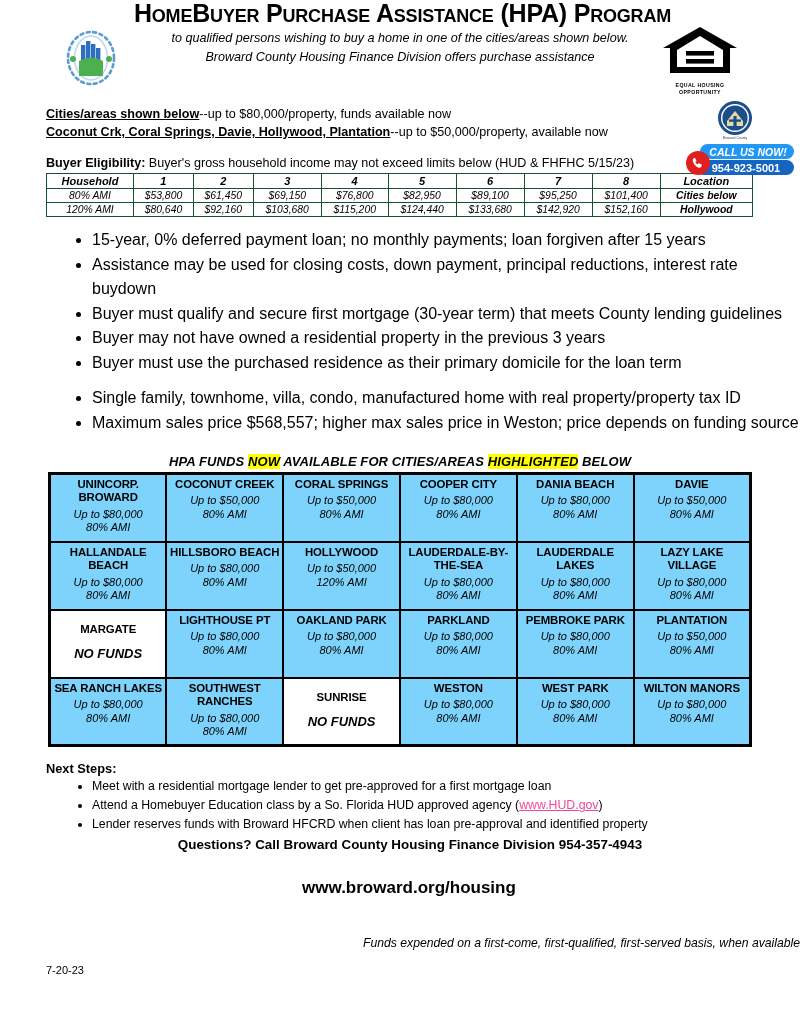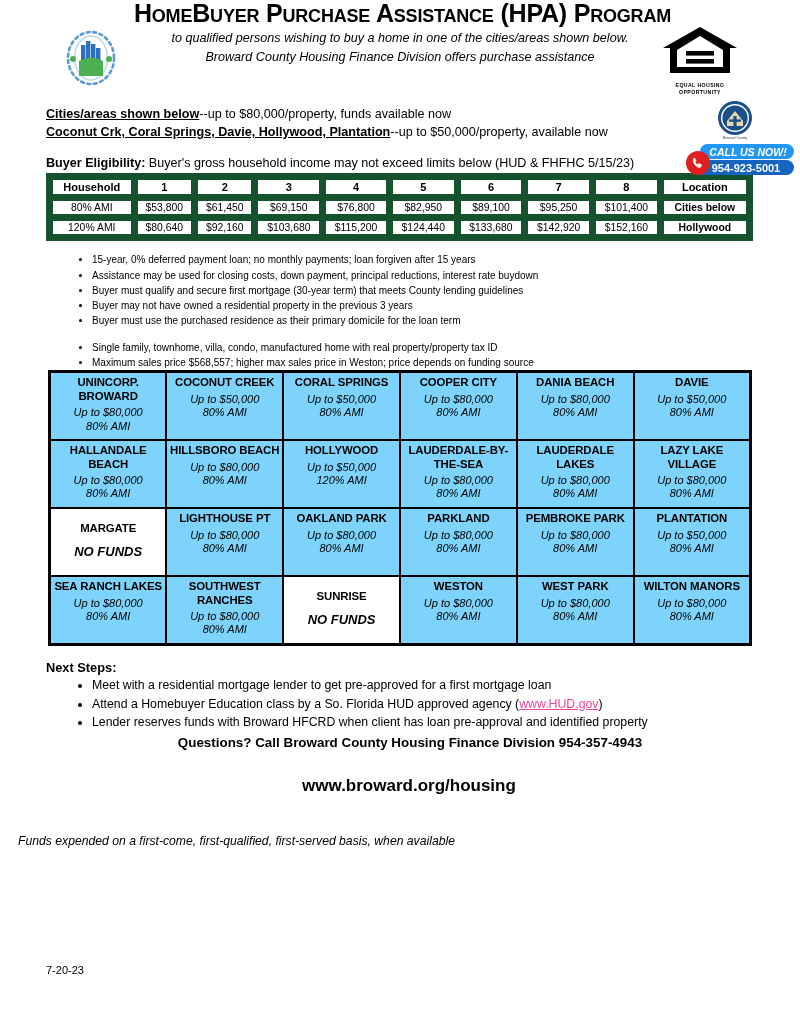--- a/index.html
+++ b/index.html
@@ -32,27 +32,27 @@
 
   
   .cities { margin:13px 0 0 46px; font-size:12.6px; line-height:1.44; }
   .cities u { text-decoration:underline; font-weight:bold; }
 
   
   .elig-head { margin:15px 0 3px 46px; font-size:12.6px; }
   .elig-head b { font-weight:bold; }
 
   table.elig { border-collapse:collapse; margin-left:46px; width:707px; font-size:10.4px; }
-  table.elig td, table.elig th { border:7px solid #14532d; text-align:center; padding:1px 2px; height:14px; white-space:nowrap; }
+  table.elig td, table.elig th { border:1px solid #14532d; text-align:center; padding:1px 2px; height:14px; white-space:nowrap;font-style:italic; }
   table.elig thead th { font-weight:bold; font-size:11px; }
   table.elig .lbl { font-weight:normal; }
   table.elig .loc { font-weight:bold; font-size:10.4px; }
 
   
-  ul.bl { margin:11px 0 0 0; padding-left:92px; font-size:10px; line-height:1.53; }
+  ul.bl { margin:11px 0 0 0; padding-left:92px; font-size:16px; line-height:1.53; }
   ul.bl li { margin:0; padding:0; }
   .sect-h { margin:16px 0 1px 46px; font-weight:bold; font-size:12.8px; }
 
   
   .banner { text-align:center; font-style:italic; font-weight:bold; font-size:13px; margin:19px 0 3px 0; letter-spacing:.1px; }
   .hl { background:#ffff00; }
 
   
   table.grid {
     border-collapse:collapse; margin-left:48px; width:704px;
@@ -67,21 +67,21 @@
   .cname { font-weight:bold; font-size:11.4px; line-height:1.18; letter-spacing:-.1px; }
   .camt { font-style:italic; font-size:11px; line-height:1.22; margin-top:3px; }
   .cami { font-style:italic; font-size:11px; line-height:1.22; }
   .nf { font-style:italic; font-weight:bold; font-size:13px; margin-top:9px; }
 
   
   .next-h { margin:14px 0 1px 46px; font-weight:bold; font-size:12.8px; }
   ul.bl2 { margin:0; padding-left:92px; font-size:12.3px; line-height:1.53; }
   .qline { text-align:center; font-weight:bold; font-size:13.4px; margin-top:3px; padding-left:20px; }
   .web { text-align:center; font-weight:bold; font-size:17px; margin-top:26px; padding-left:18px; }
-  .fine { text-align:left; font-style:italic; font-size:12.2px; line-height:1.5; margin-top:36px; padding-left:18px; }
+  .fine { text-align:right; font-style:italic; font-size:12.2px; line-height:1.5; margin-top:36px; padding-left:18px; }
   .datestamp { position:absolute; left:46px; top:964px; font-size:11px; }
   a.link { color:#ec4899; text-decoration:underline; }
 </style>
 </head>
 <body>
 
 <div class="page">
 
   <div class="hdr">
 
@@ -206,20 +206,23 @@
       <li>Buyer must qualify and secure first mortgage (30-year term) that meets County lending guidelines</li>
       <li>Buyer may not have owned a residential property in the previous 3 years</li>
       <li>Buyer must use the purchased residence as their primary domicile for the loan term</li>
     </ul>
 
   <ul class="bl" id="prop-bullets">
       <li>Single family, townhome, villa, condo, manufactured home with real property/property tax ID</li>
       <li>Maximum sales price $568,557; higher max sales price in Weston; price depends on funding source</li>
     </ul>
 
+  <div class="banner">
+    <span>HPA FUNDS </span><span class="hl">NOW</span><span> AVAILABLE FOR CITIES/AREAS </span><span class="hl">HIGHLIGHTED</span><span> BELOW</span>
+  </div>
 
   <table class="grid">
     <tbody id="grid-body">
         <tr>
           <td>
             <div class="cname">UNINCORP. BROWARD</div>
             <div class="camt">Up to $80,000</div>
             <div class="cami">80% AMI</div>
           </td>
           <td>

